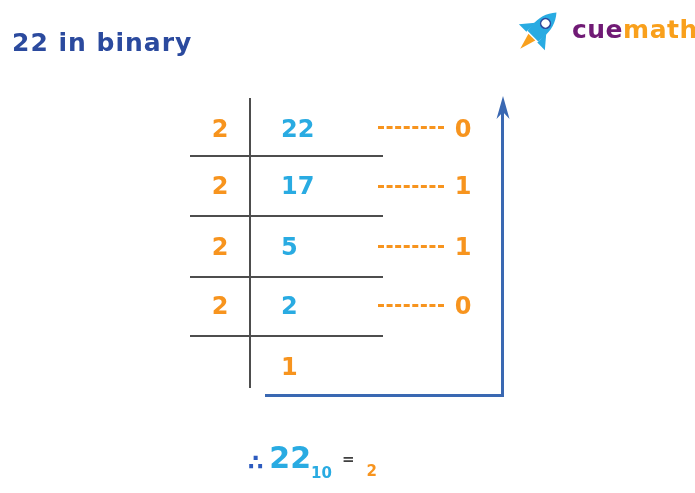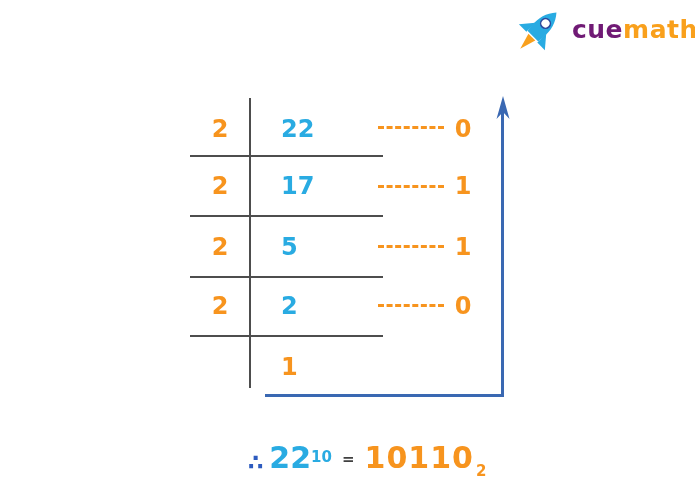--- a/index.html
+++ b/index.html
@@ -37,31 +37,32 @@
   .dash{left:378px;width:66px;height:0;border-top:3px dashed #F7941E;}
   .d1{top:126px;} .d2{top:185px;} .d3{top:245px;} .d4{top:304px;}
   
   .arrow-h{left:265px;top:394px;width:239px;height:3px;background:#3A68B2;}
   .arrow-v{left:501px;top:112px;width:3px;height:284px;background:#3A68B2;}
   .arrow-head{left:495px;top:96px;width:16px;height:24px;}
   
   .formula{left:248px;top:440px;display:flex;align-items:flex-start;font-weight:bold;}
   .therefore{font-size:22px;color:#2D5BBF;margin:10px 6px 0 0;}
   .dec{font-size:30px;color:#29ABE2;}
-  .sub{font-size:15px;margin-top:8px;}
+  .sub{font-size:15px;margin-top:24px;}
   .sub-dec{color:#29ABE2;}
   .equals{font-size:15px;color:#404040;margin:10px 10px 0 10px;}
   .bin{font-size:30px;color:#F7941E;letter-spacing:1px;}
   .sub-bin{color:#F7941E;margin-top:22px;margin-left:2px;}
 </style>
 </head>
 <body>
 
 <div class="canvas">
 
+  <div class="abs page-title">22 in binary</div>
 
   <svg class="abs logo-rocket" viewBox="0 0 64 60" aria-hidden="true">
     <g transform="rotate(45 32 30)">
       <path d="M27 39 L37 39 L32 56 Z" fill="#F9A01C"></path>
       <path d="M24 26 L13 39 L24 39 Z" fill="#29ABE2"></path>
       <path d="M40 26 L51 39 L40 39 Z" fill="#29ABE2"></path>
       <path d="M32 3 C39 11 41.5 20 40.5 31 C40.3 34 40 36 39.5 37.5 L24.5 37.5 C24 36 23.7 34 23.5 31 C22.5 20 25 11 32 3 Z" fill="#29ABE2"></path>
       <circle cx="32" cy="19" r="5" fill="#ffffff" stroke="#2B4A9E" stroke-width="1.6"></circle>
     </g>
   </svg>
@@ -101,17 +102,16 @@
   <div class="abs arrow-v"></div>
   <svg class="abs arrow-head" viewBox="0 0 16 24" aria-hidden="true">
     <polygon points="8,0 14.5,23 8,16 1.5,23" fill="#3A68B2"></polygon>
   </svg>
 
   <div class="abs formula">
     <span class="therefore">∴</span>
     <span class="dec">22</span>
     <span class="sub sub-dec">10</span>
     <span class="equals">=</span>
-    <span class="bin">10110</span>
     <span class="sub sub-bin">2</span>
   </div>
 
 </div>
 
 </body></html>

